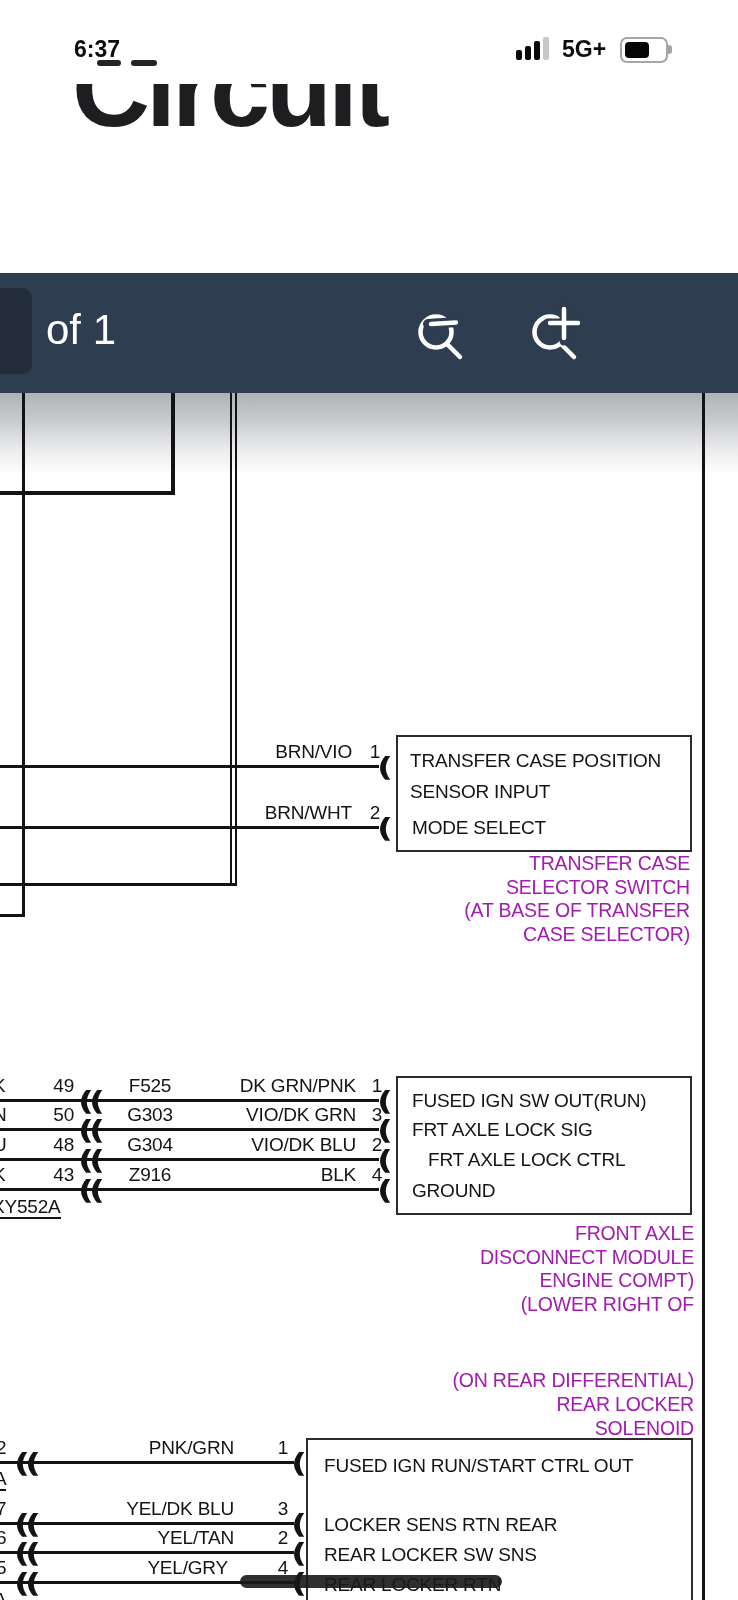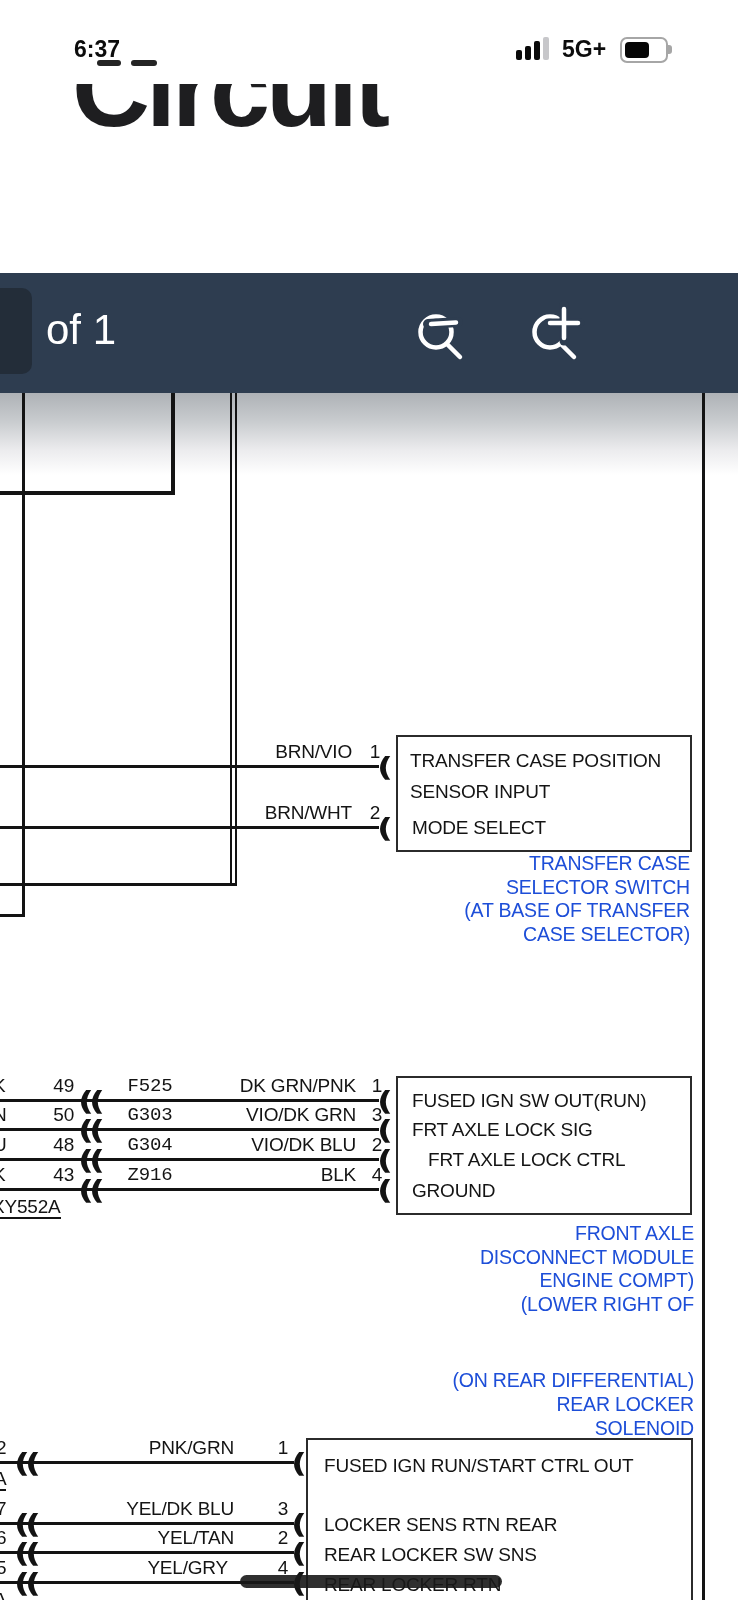--- a/index.html
+++ b/index.html
@@ -25,27 +25,27 @@
   .tb-btn{position:absolute;top:27px;width:70px;height:66px;cursor:pointer;}
   
   .page-shadow{position:absolute;left:0;top:393px;width:738px;height:82px;
     background:linear-gradient(180deg,#aeb2b6 0%,#c9cccf 35%,#ececee 70%,#ffffff 100%);}
   
   .wire{position:absolute;height:3px;background:#131313;}
   .vline{position:absolute;width:3px;background:#131313;}
   .hline{position:absolute;height:3px;background:#131313;}
   .lbl{position:absolute;font-size:19px;line-height:22px;color:#141414;letter-spacing:-0.2px;white-space:nowrap;}
   .lbl-r{text-align:right;}
-  .lbl-c{text-align:center;font-family:Liberation Mono, monospace;}
+  .lbl-c{text-align:center;}
   .ulined{border-bottom:2.5px solid #131313;padding-bottom:0px;}
   .dbox{position:absolute;border:2.5px solid #2b2b2b;background:transparent;}
   .arc{position:absolute;font-size:26px;line-height:30px;font-weight:700;color:#131313;
     transform:scaleX(1.35);transform-origin:left center;font-family:"DejaVu Sans",sans-serif;}
   .complabel{position:absolute;text-align:right;font-size:19.5px;line-height:23.5px;
-    letter-spacing:-0.2px;color:#1d4ed8;white-space:nowrap;}
+    letter-spacing:-0.2px;color:#a21caf;white-space:nowrap;}
   .highlight-bar{position:absolute;left:240px;top:1575px;width:262px;height:13px;border-radius:7px;
     background:#181818;opacity:0.9;}
 </style>
 </head>
 <body>
 
 <div id="screen">
 
   <div>
     <div class="sb-text" style="left:74px;top:36px;">6:37</div>

